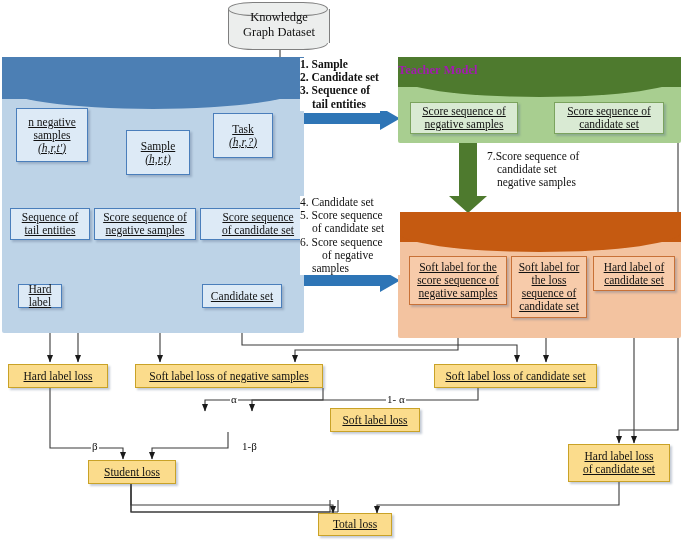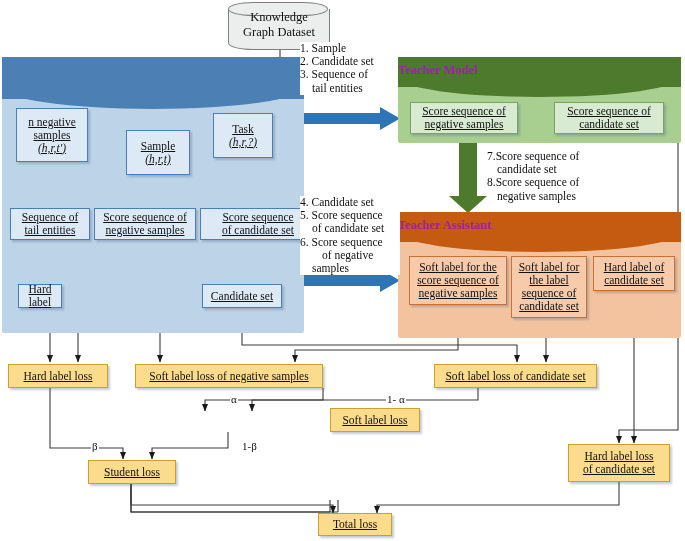--- a/index.html
+++ b/index.html
@@ -213,67 +213,65 @@
 <div class="box green-box" style="left:554px;top:102px;width:110px;height:32px;">
   <div>
     <div>Score sequence of</div>
     <div>candidate set</div>
   </div>
 </div>
 
 <div id="ta-panel" class="abs panel">
   <div class="band"></div>
   <div class="bandcurve"></div>
-  <div class="ttl">Teacher Assistant</div>
 </div>
 
 <div class="box orange-box" style="left:409px;top:256px;width:98px;height:49px;">
   <div>
     <div>Soft label for the</div>
     <div>score sequence of</div>
     <div>negative samples</div>
   </div>
 </div>
 
 <div class="box orange-box" style="left:511px;top:256px;width:76px;height:62px;">
   <div>
     <div>Soft label for</div>
-    <div>the label</div>
+    <div>the loss</div>
     <div>sequence of</div>
     <div>candidate set</div>
   </div>
 </div>
 
 <div class="box orange-box" style="left:593px;top:256px;width:82px;height:35px;">
   <div>
     <div>Hard label of</div>
     <div>candidate set</div>
   </div>
 </div>
 
-<div class="note abs" style="left:300px;top:42px;width:96px;">
+<div class="note abs" style="left:300px;top:58px;width:96px;font-weight:bold;">
   <div>1. Sample</div>
   <div>2. Candidate set</div>
   <div>3. Sequence of</div>
   <div style="padding-left:12px;">tail entities</div>
 </div>
 
 <div class="note abs" style="left:300px;top:196px;width:100px;">
   <div>4. Candidate set</div>
   <div>5. Score sequence</div>
   <div style="padding-left:12px;">of candidate set</div>
   <div>6. Score sequence</div>
   <div style="padding-left:22px;">of negative</div>
   <div style="padding-left:12px;">samples</div>
 </div>
 
 <div class="note abs" style="left:487px;top:150px;width:135px;">
   <div>7.Score sequence of</div>
   <div style="padding-left:10px;">candidate set</div>
-  <div>8.Score sequence of</div>
   <div style="padding-left:10px;">negative samples</div>
 </div>
 
 <div class="box yellow-box" style="left:8px;top:364px;width:100px;height:24px;">
   <div>Hard label loss</div>
 </div>
 
 <div class="box yellow-box" style="left:135px;top:364px;width:188px;height:24px;">
   <div>Soft label loss of negative samples</div>
 </div>

